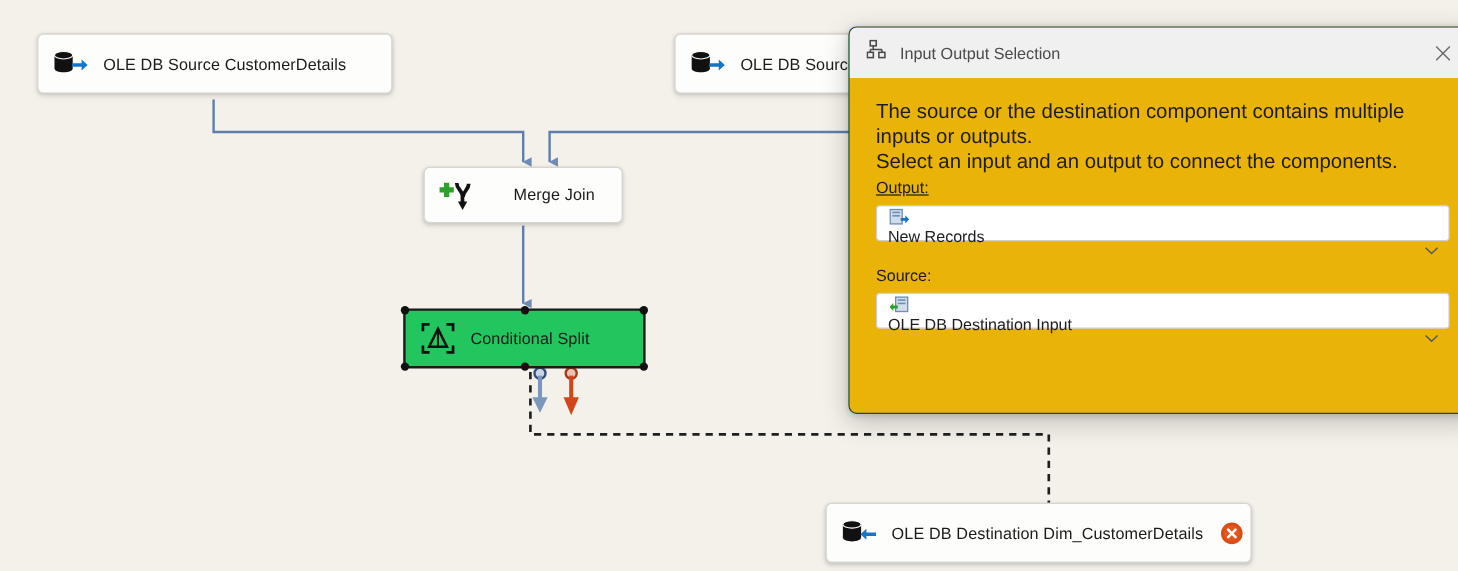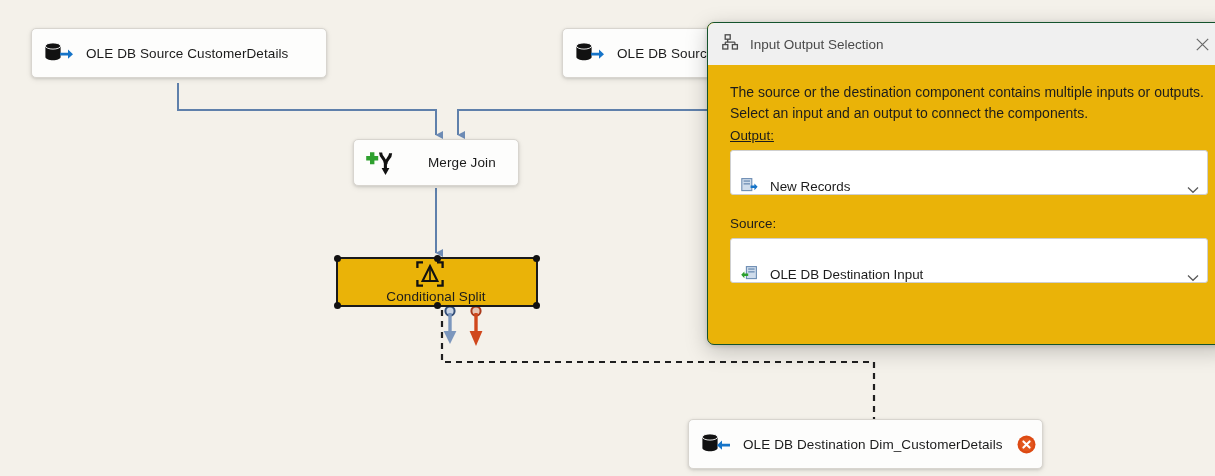--- a/index.html
+++ b/index.html
@@ -61,22 +61,21 @@
     padding-left: 14px;
     flex: 0 0 auto;
     display: flex;
     align-items: center;
   }
 
   
   .node.selected {
     border: 2px solid #1a1a1a;
     box-shadow: none;
-    background: #eab308;
-    flex-direction: column;
+    background: #22c55e;
   }
   .handle {
     position: absolute;
     width: 7px; height: 7px;
     background: #111;
     border-radius: 50%;
   }
   .h-tl { left: -4px;  top: -4px; }
   .h-tr { right: -4px; top: -4px; }
   .h-bl { left: -4px;  bottom: -4px; }
@@ -118,43 +117,44 @@
     display: flex;
     align-items: center;
     justify-content: center;
     cursor: default;
   }
   #dlg-body {
     padding: 0 22px;
     box-sizing: border-box;
   }
   .dlg-desc {
-    font-size: 14px;
+    font-size: 17px;
     color: #1c1c1c;
     line-height: 21px;
     margin: 0;
     padding-top: 17px;
     max-width: 490px;
   }
   .field-label {
     font-size: 13.4px;
     color: #1c1c1c;
     margin: 0;
     padding-top: 4px;
   }
   .combo {
-    height: 45px;
+    height: 30px;
     background: #ffffff;
     border: 1px solid #cfcfcf;
     border-radius: 3px;
     display: flex;
-    align-items: flex-end;
+    align-items: flex-start;
     padding: 0 8px 0 9px;
     box-sizing: border-box;
     margin-top: 7px;
+    flex-direction: column;
   }
   .combo .combo-icon {
     width: 18px; height: 18px;
     flex: 0 0 auto;
     margin-right: 12px;
     display: flex;
     align-items: center;
     justify-content: center;
   }
   .combo .combo-value {

